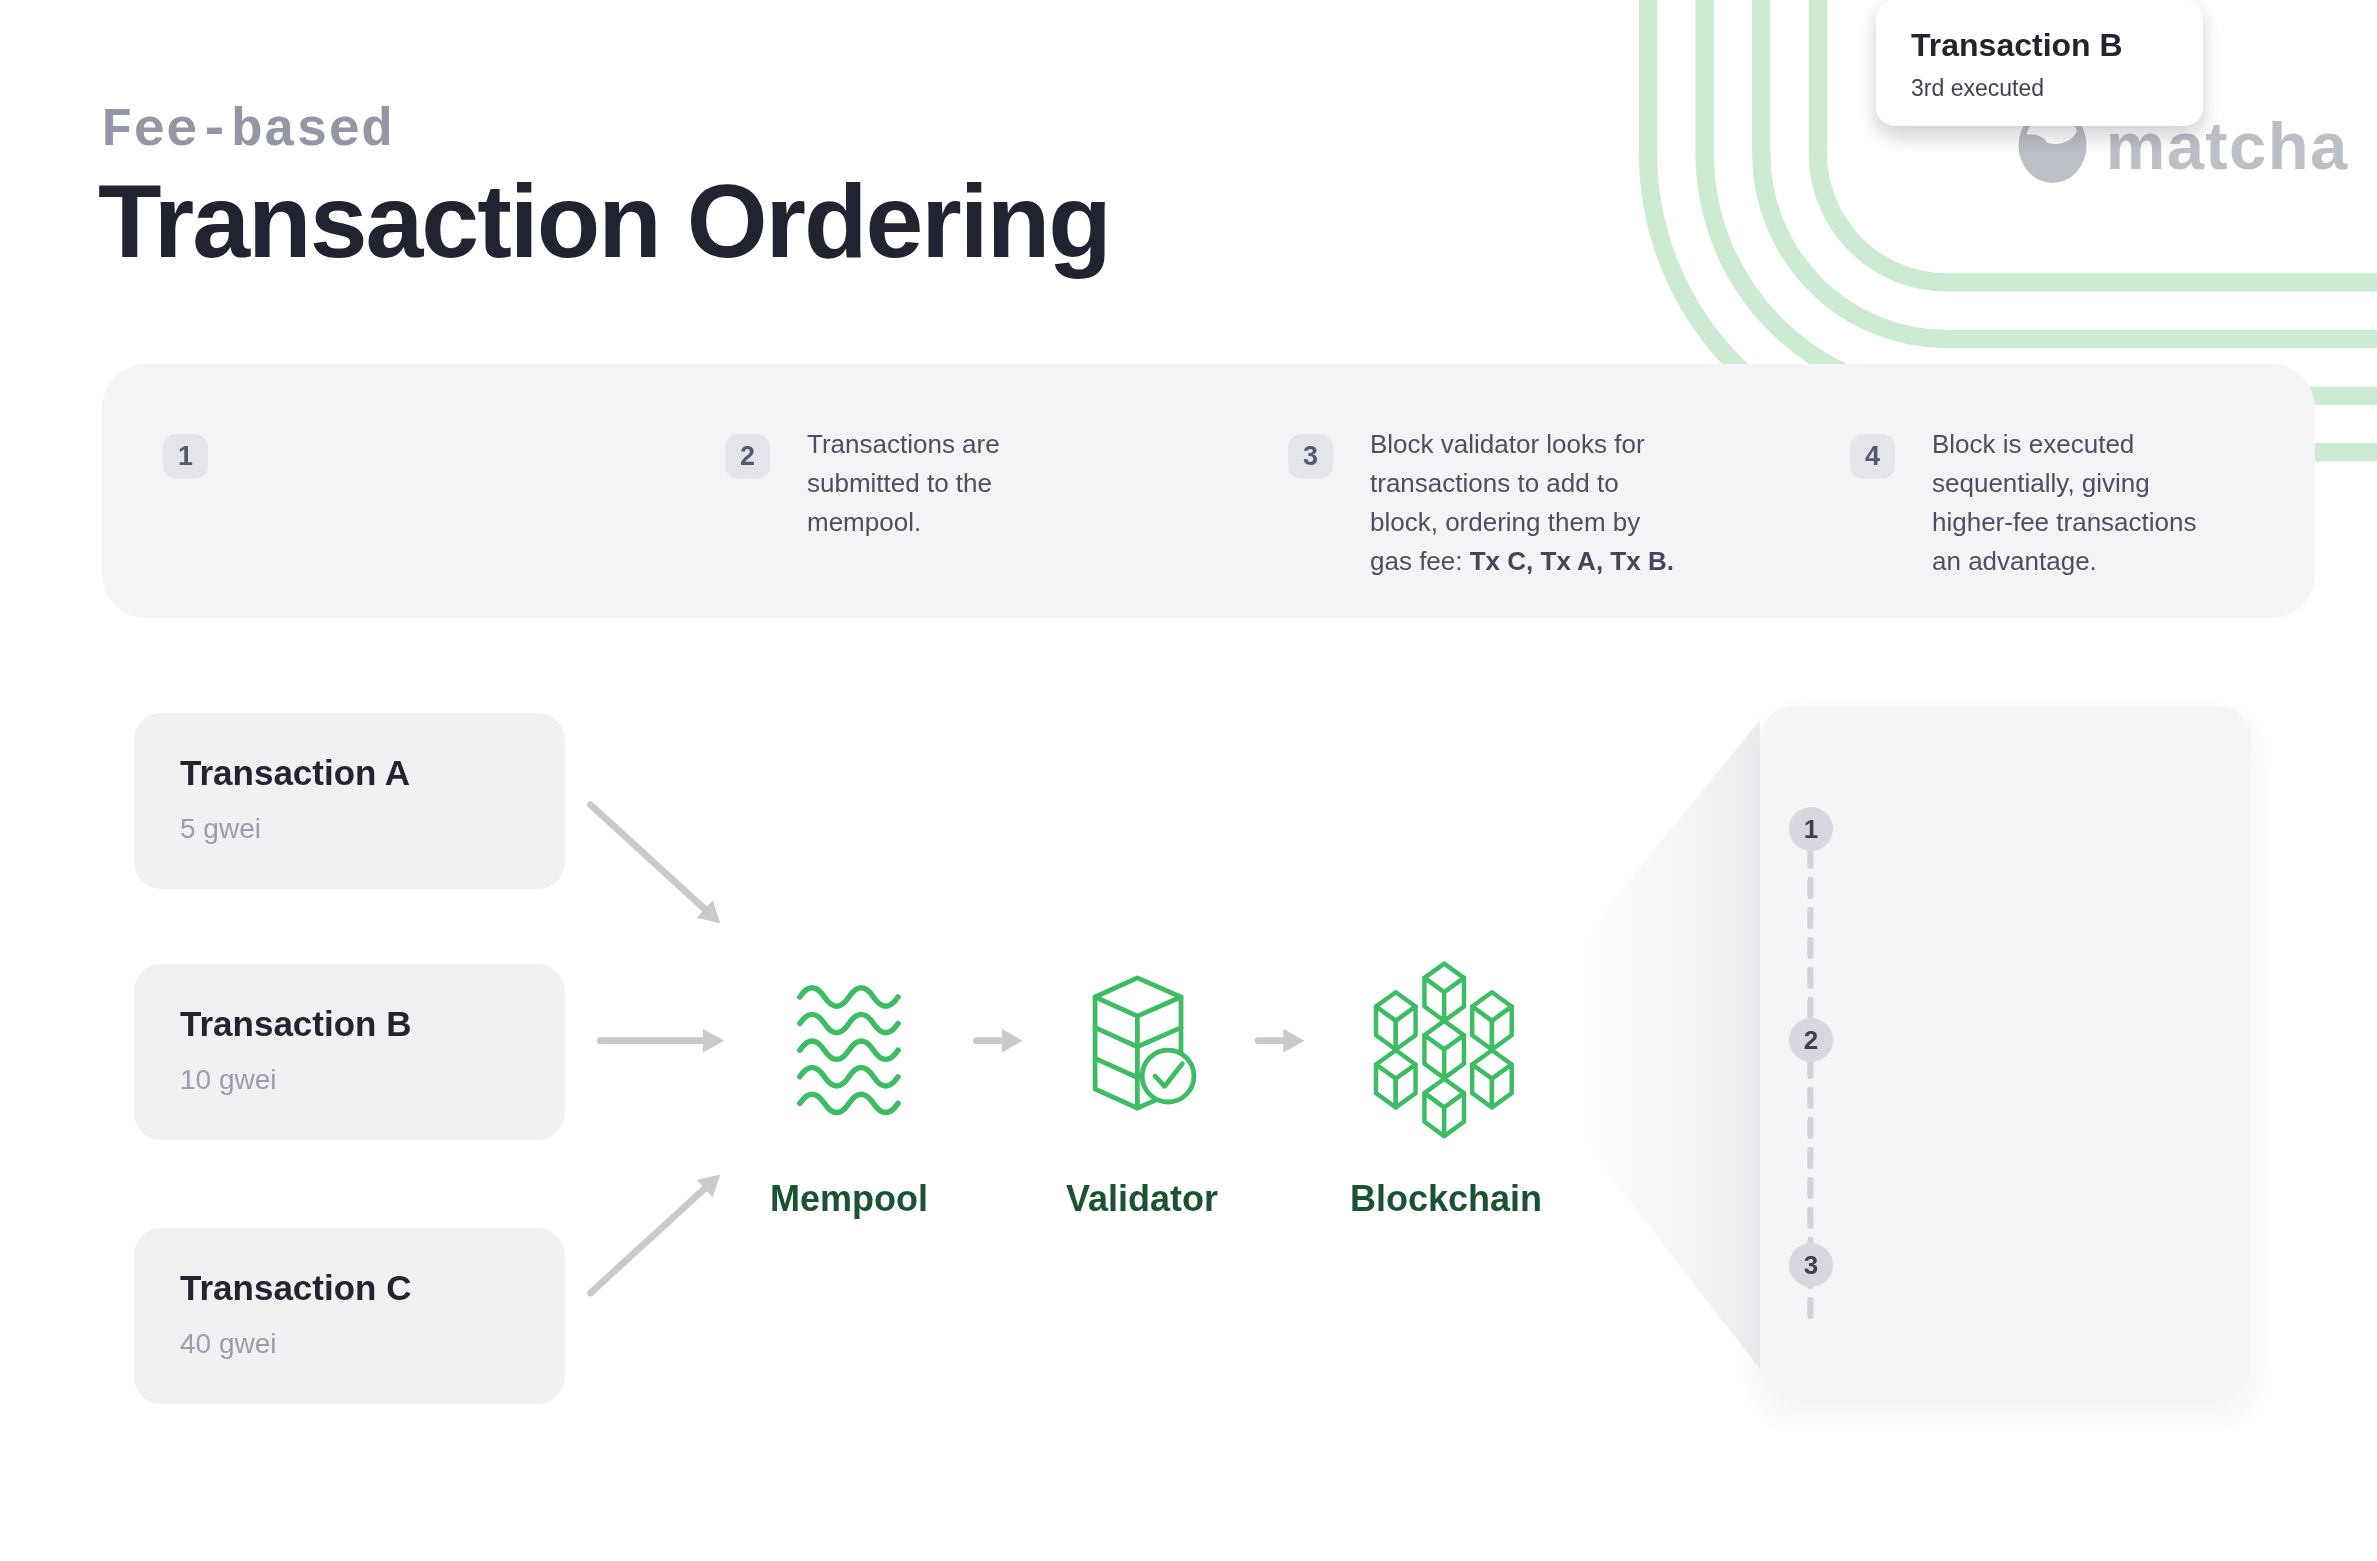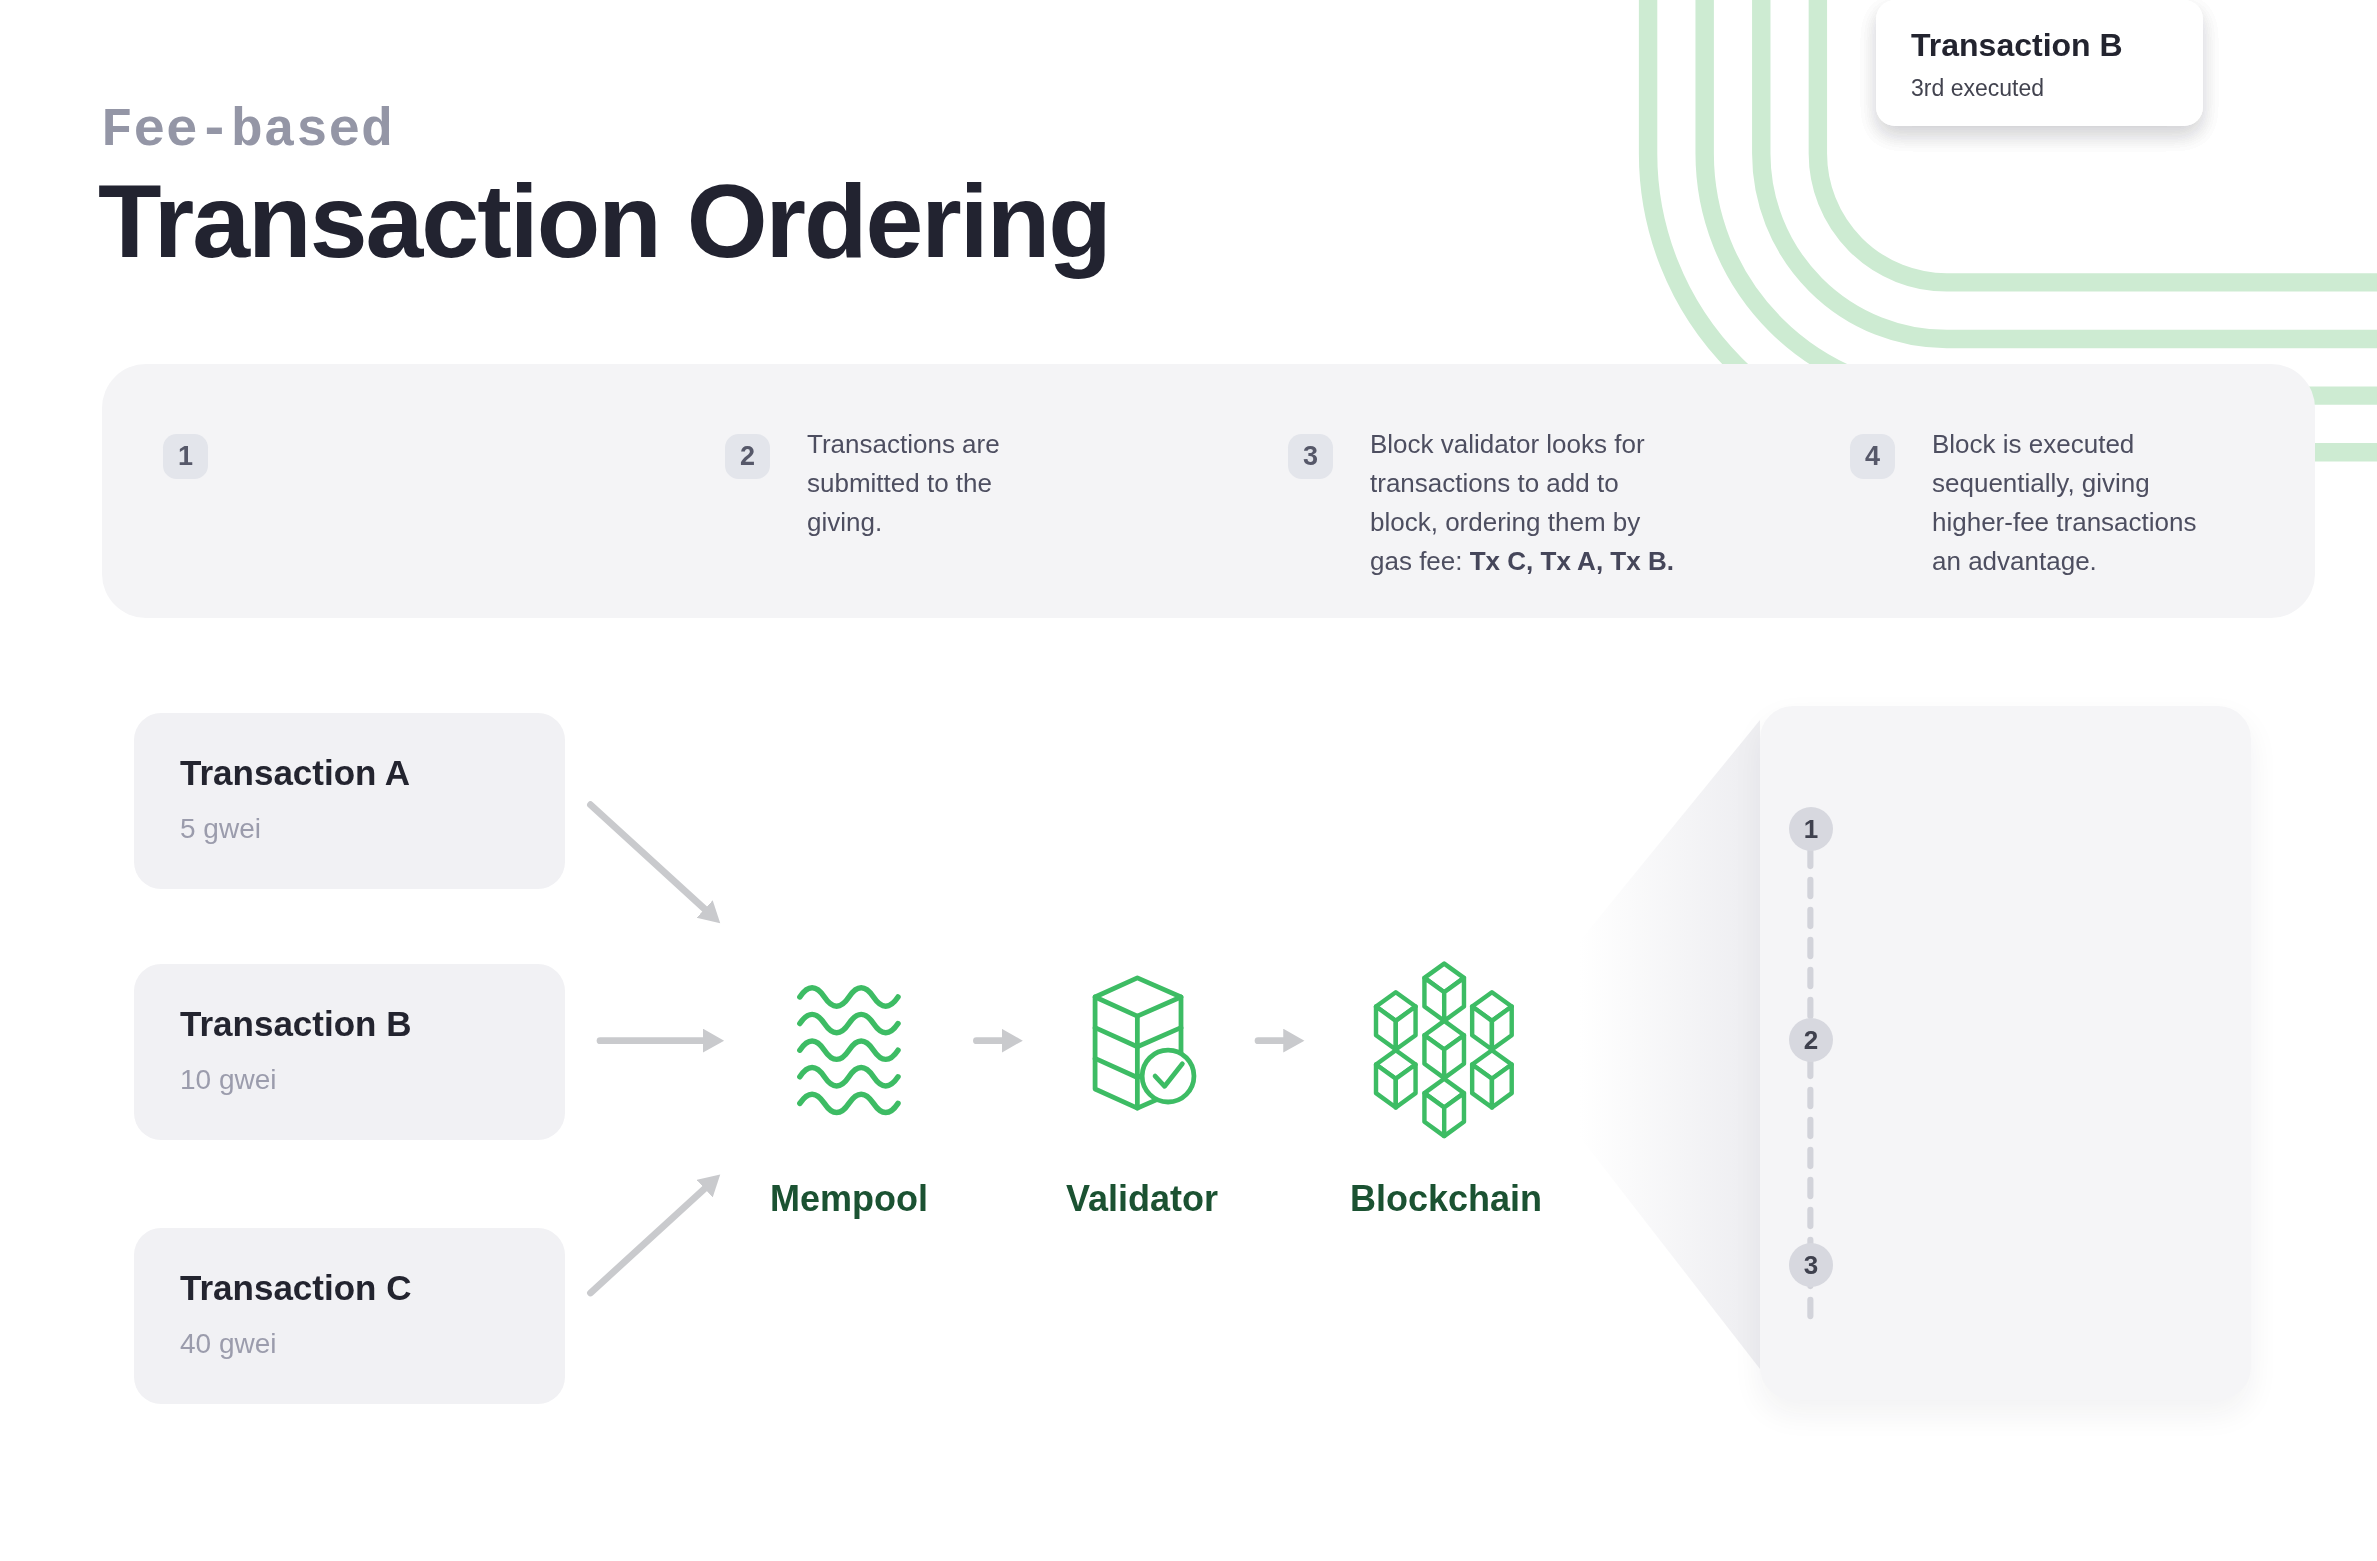--- a/index.html
+++ b/index.html
@@ -76,31 +76,38 @@
       <path d="M2417 -10 V225 A438 438 0 0 0 2855 663 H3486"></path>
       <path d="M2500 -10 V225 A355 355 0 0 0 2855 580 H3486"></path>
       <path d="M2583 -10 V225 A272 272 0 0 0 2855 497 H3486"></path>
       <path d="M2666 -10 V225 A189 189 0 0 0 2855 414 H3486"></path>
     </g>
   </svg>
 
   <div class="kicker">Fee-based</div>
   <div class="big-title">Transaction Ordering</div>
 
+  <div class="brand">
+    <svg width="71" height="79" viewBox="0 0 104 116">
+      <ellipse cx="52" cy="58" rx="50" ry="55" fill="#BDBFC7"></ellipse>
+      <path d="M14 42 a38 30 0 0 1 74 -6 a30 22 -12 0 1 -44 18 a30 22 -12 0 0 -30 -12 z" fill="#FFFFFF"></path>
+    </svg>
+    <span class="wordmark">matcha</span>
+  </div>
 
   <div class="steps-panel" id="steps-panel">
       <div class="step">
         <div class="step-badge">1</div>
       </div>
       <div class="step">
         <div class="step-badge">2</div>
         <div class="step-text">
           <div>Transactions are</div>
           <div>submitted to the</div>
-          <div>giving.</div>
+          <div>mempool.</div>
         </div>
       </div>
       <div class="step">
         <div class="step-badge">3</div>
         <div class="step-text">
           <div>Block validator looks for</div>
           <div>transactions to add to</div>
           <div>block, ordering them by</div>
           <div>gas fee: <b>Tx C, Tx A, Tx B.</b></div>
         </div>

